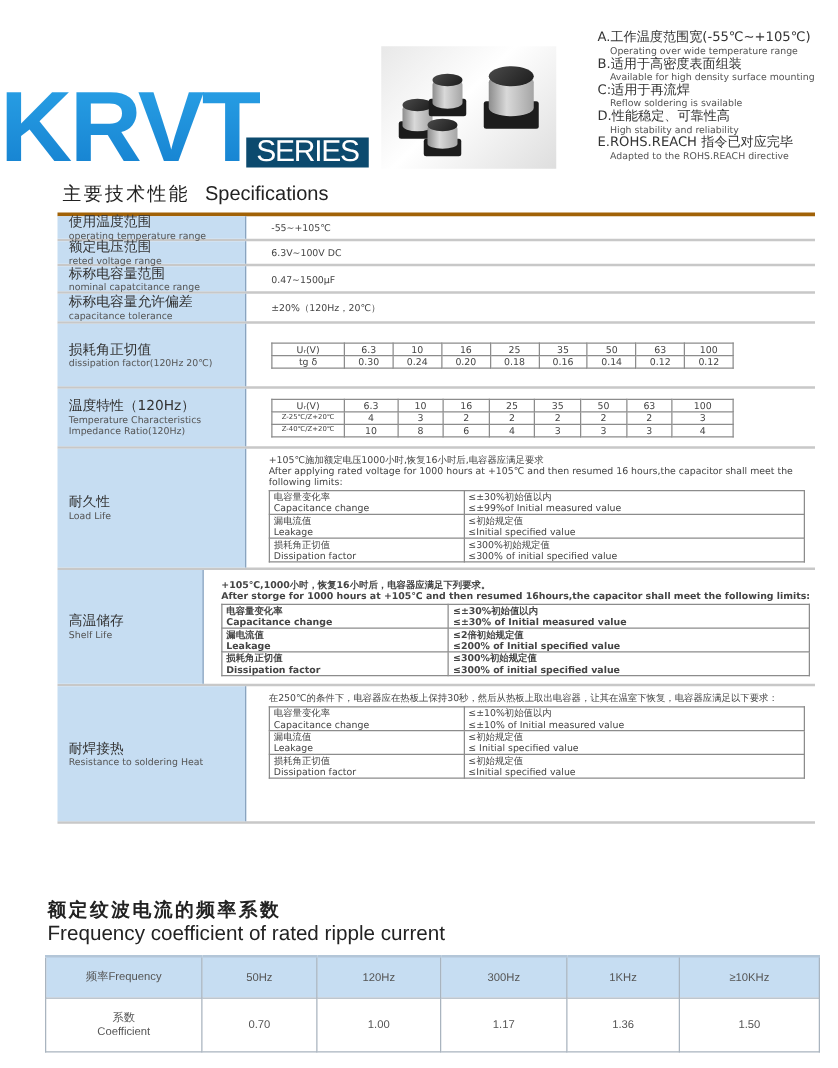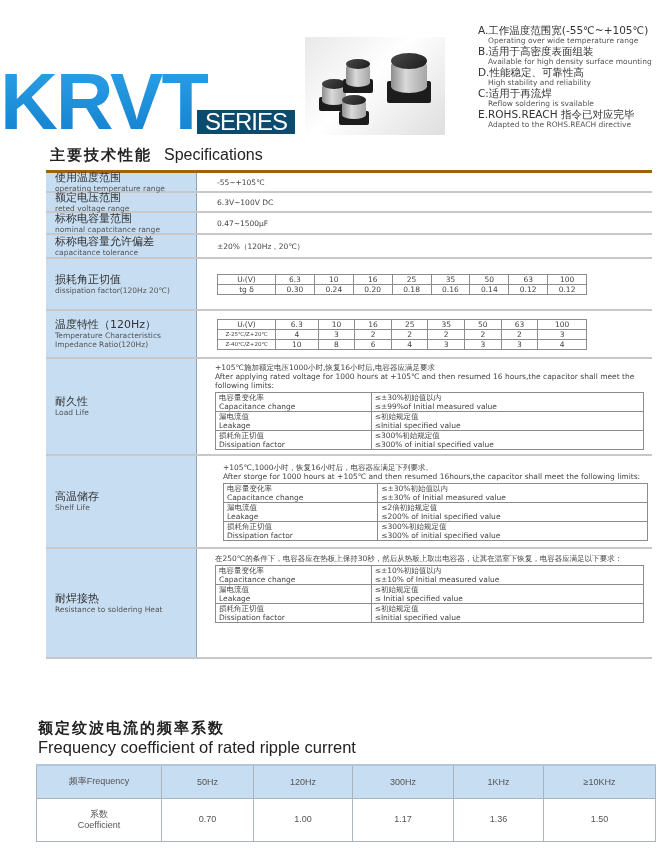--- a/index.html
+++ b/index.html
@@ -19,21 +19,21 @@
   .cap { position: absolute; }
   .cap .base { position: absolute; background: #1c1c1c; border-radius: 2px; }
   .cap .can { position: absolute; border-radius: 50% / 20%; background: linear-gradient(90deg, #8d8d8d, #d9d9d9 40%, #a5a5a5); }
   .cap .top { position: absolute; border-radius: 50%; background: linear-gradient(135deg, #4a4a4a, #1c1c1c); }
 
   .features { position: absolute; left: 478px; top: 24px; width: 190px; }
   .feat-cn { font-size: 10.5px; line-height: 12px; color: #333; white-space: nowrap; }
   .feat-en { font-size: 7.5px; line-height: 9px; color: #555; padding-left: 10px; white-space: nowrap; }
 
   .spec-title { position: absolute; left: 50px; top: 146px; font-size: 15px; color: #222; white-space: nowrap; }
-  .spec-title .cn { font-family: "DejaVu Serif", serif; font-weight: bold; letter-spacing: 2px; text-align: right; }
+  .spec-title .cn { font-family: "DejaVu Serif", serif; font-weight: normal; letter-spacing: 2px; text-align: right; }
   .spec-title .en { font-family: "Liberation Sans", sans-serif; font-size: 16px; margin-left: 12px; }
 
   
   .spec { position: absolute; left: 46px; top: 170px; width: 606px; border-top: 3px solid #a16207; }
   .srow { position: relative; display: flex; border-bottom: 2px solid #c8c8c8; }
   .slabel { width: 151px; background: #c6ddf2; border-right: 1px solid #8aa4bf; padding: 2px 9px;
             display: flex; flex-direction: column; justify-content: center; }
   .slabel .cn { font-size: 11px; line-height: 12px; color: #333; }
   .slabel .en { font-size: 7.5px; line-height: 9px; color: #555; }
   .sval { flex: 1; padding: 2px 20px; display: flex; flex-direction: column; justify-content: center; font-size: 7.5px; color: #444; line-height: 9px; }
@@ -88,26 +88,26 @@
 <div class="features">
   <div>
     <div class="feat-cn">A.工作温度范围宽(-55℃~+105℃)</div>
     <div class="feat-en">Operating over wide temperature range</div>
   </div>
   <div>
     <div class="feat-cn">B.适用于高密度表面组装</div>
     <div class="feat-en">Available for high density surface mounting</div>
   </div>
   <div>
+    <div class="feat-cn">C:适用于再流焊</div>
+    <div class="feat-en">Reflow soldering is svailable</div>
+  </div>
+  <div>
     <div class="feat-cn">D.性能稳定、可靠性高</div>
     <div class="feat-en">High stability and reliability</div>
-  </div>
-  <div>
-    <div class="feat-cn">C:适用于再流焊</div>
-    <div class="feat-en">Reflow soldering is svailable</div>
   </div>
   <div>
     <div class="feat-cn">E.ROHS.REACH 指令已对应完毕</div>
     <div class="feat-en">Adapted to the ROHS.REACH directive</div>
   </div>
 </div>
 
 <div class="spec-title">
   <span class="cn">主要技术性能</span><span class="en">Specifications</span>
 </div>
@@ -280,21 +280,21 @@
       </tbody>
         </table>
     </div>
   </div>
 
   <div class="srow" style="height:93px;">
     <div class="slabel">
       <div class="cn">高温储存</div>
       <div class="en">Shelf Life</div>
     </div>
-    <div class="sval" style="padding-left:26px;padding-right:4px;">
+    <div class="sval" style="padding-left:14px;padding-right:4px;font-weight:bold;">
       <div class="p">+105℃,1000小时，恢复16小时后，电容器应满足下列要求。</div>
       <div class="p">After storge for 1000 hours at +105℃ and then resumed 16hours,the capacitor shall meet the following limits:</div>
       <table class="lim">
         <tbody>
             <tr>
           <td class="k">
                 <div>电容量变化率</div>
                 <div>Capacitance change</div>
               </td>
           <td class="v">

